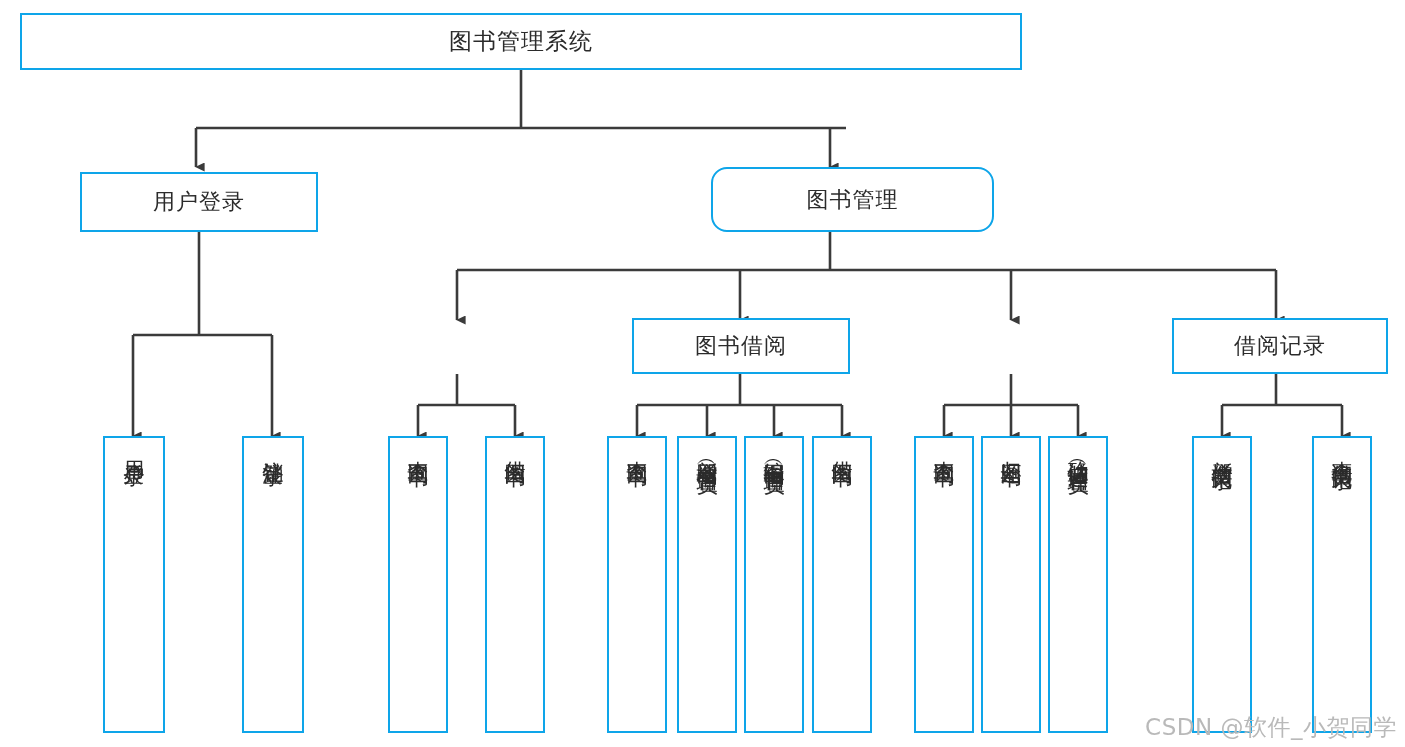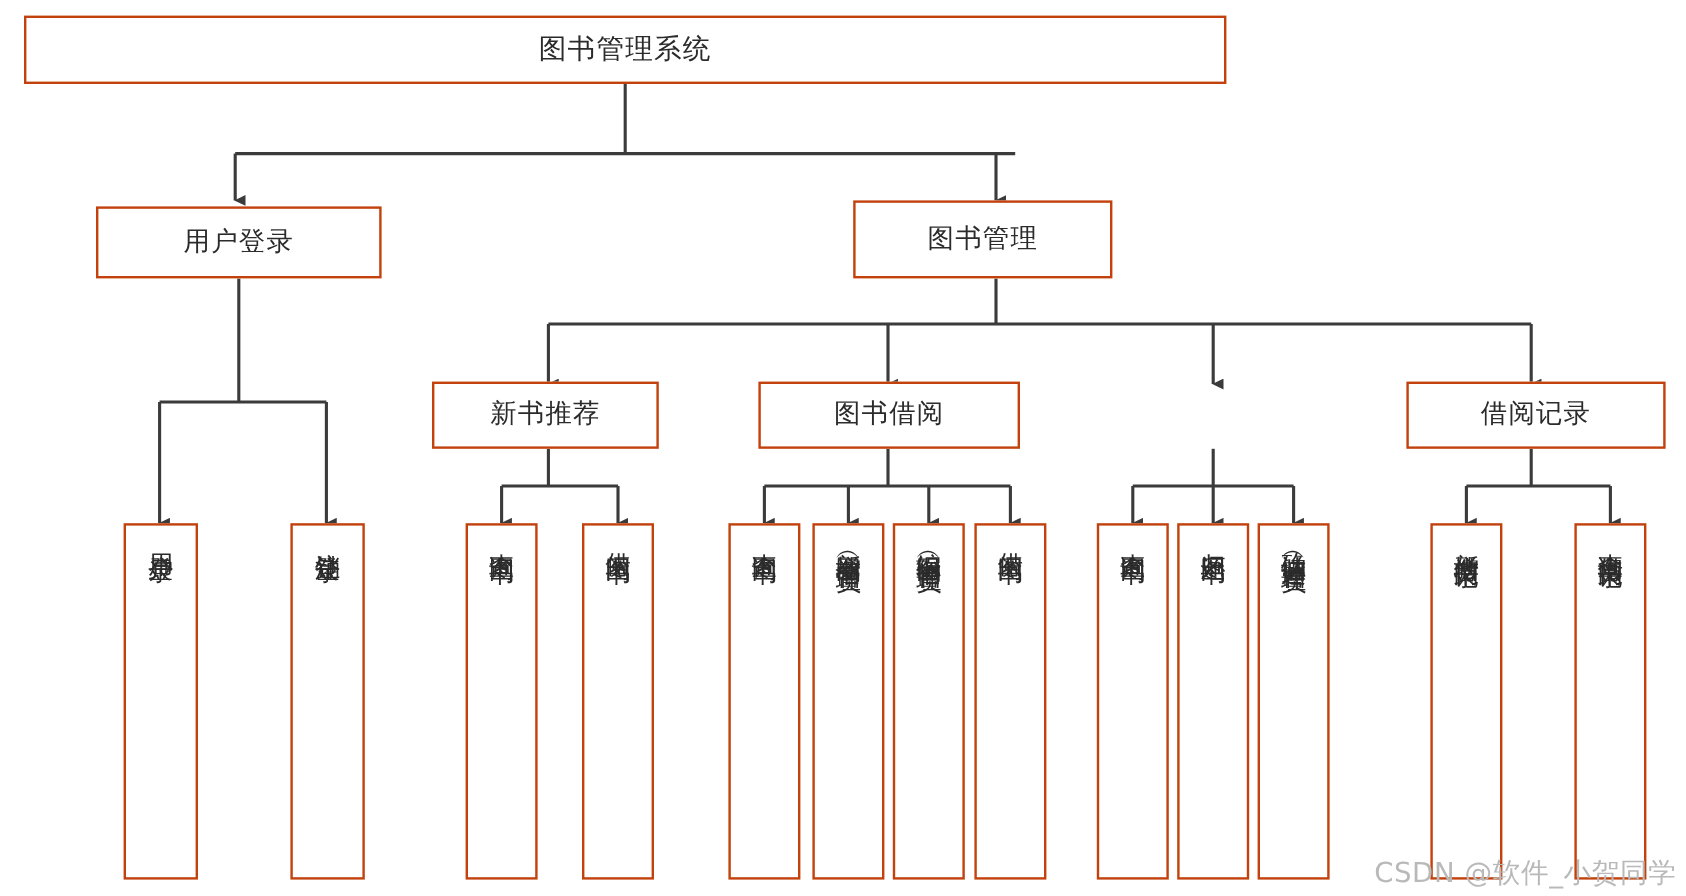--- a/index.html
+++ b/index.html
@@ -21,21 +21,21 @@
     position: absolute;
     left: 0;
     top: 0;
     width: 1405px;
     height: 747px;
     pointer-events: none;
   }
   .node {
     position: absolute;
     box-sizing: border-box;
-    border: 2px solid #c2410c;
+    border: 2px solid #0ea5e9;
     background: #ffffff;
     display: flex;
     align-items: center;
     justify-content: center;
     color: #2b2b2b;
   }
   .node .lbl {
     display: block;
     text-align: center;
     line-height: 1.18;
@@ -126,27 +126,24 @@
     </g>
   </svg>
 
   <div class="node h title-node" style="left:20px; top:13px; width:1002px; height:57px;">
     <span class="lbl">图书管理系统</span>
   </div>
 
   <div class="node h" style="left:80px; top:172px; width:238px; height:60px;">
     <span class="lbl">用户登录</span>
   </div>
-  <div class="node h" style="left:711px; top:167px; width:216px; height:65px;">
+  <div class="node h" style="left:711px; top:167px; width:283px; height:65px;border-radius:16px;">
     <span class="lbl">图书管理</span>
   </div>
 
-  <div class="node h" style="left:360px; top:318px; width:189px; height:56px;">
-    <span class="lbl">新书推荐</span>
-  </div>
   <div class="node h" style="left:632px; top:318px; width:218px; height:56px;">
     <span class="lbl">图书借阅</span>
   </div>
   <div class="node h" style="left:1172px; top:318px; width:216px; height:56px;">
     <span class="lbl">借阅记录</span>
   </div>
 
   <div class="node v" style="left:103px; top:436px; width:62px; height:297px;">
     <span class="lbl">用户登录</span>
   </div>

